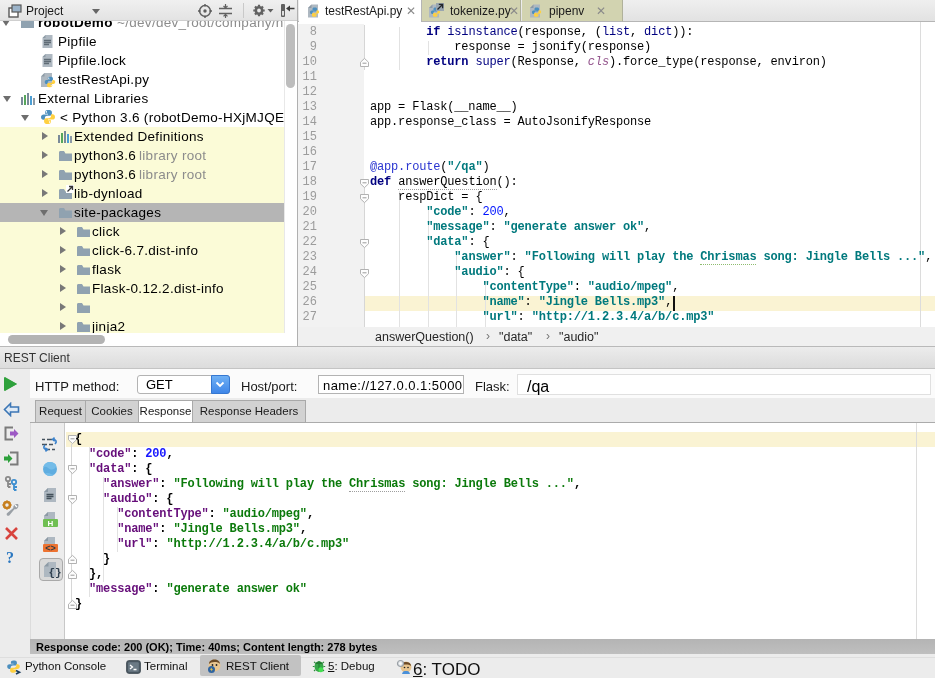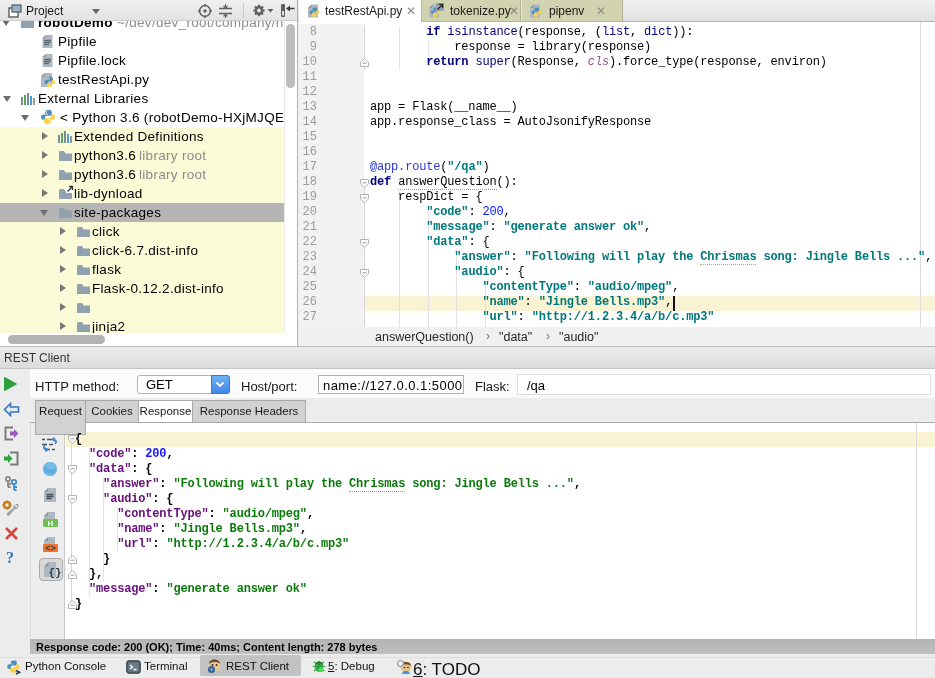--- a/index.html
+++ b/index.html
@@ -271,21 +271,21 @@
   </div>
 <div class="a" style="left:549px;top:4px;font-size:12px;color:#1a1a1a">pipenv</div>
 <div class="a tabx" style="left:596px;top:4px">✕</div>
 
 <div class="a" style="left:298px;top:22px;width:637px;height:305px;background:#fff;overflow:hidden"></div>
 <div class="a" style="left:298px;top:24px;width:66px;height:303px;background:#f2f2f2"></div>
 <div class="a" style="left:365px;top:296px;width:570px;height:15px;background:#faf3d3"></div>
 <div class="ln" style="left:297px;top:25px">8</div>
 <div class="a m" style="left:370px;top:25px">        <span class="kw">if</span> <span class="bi">isinstance</span>(response, (<span class="bi">list</span>, <span class="bi">dict</span>)):</div>
 <div class="ln" style="left:297px;top:40px">9</div>
-<div class="a m" style="left:370px;top:40px">            response = library(response)</div>
+<div class="a m" style="left:370px;top:40px">            response = jsonify(response)</div>
 <div class="ln" style="left:297px;top:55px">10</div>
 <div class="a m" style="left:370px;top:55px">        <span class="kw">return</span> <span class="bi">super</span>(Response, <span class="cls">cls</span>).force_type(response, environ)</div>
 <div class="ln" style="left:297px;top:70px">11</div>
 <div class="ln" style="left:297px;top:85px">12</div>
 <div class="ln" style="left:297px;top:100px">13</div>
 <div class="a m" style="left:370px;top:100px">app = Flask(__name__)</div>
 <div class="ln" style="left:297px;top:115px">14</div>
 <div class="a m" style="left:370px;top:115px">app.response_class = AutoJsonifyResponse</div>
 <div class="ln" style="left:297px;top:130px">15</div>
 <div class="ln" style="left:297px;top:145px">16</div>
@@ -358,23 +358,23 @@
 <div class="a" style="left:146px;top:377px;font-size:13px;color:#000">GET</div>
 <div class="a" style="left:211px;top:375px;width:19px;height:19px;background:linear-gradient(#6fb1f5,#3f86e8);border-radius:0 3px 3px 0;border:1px solid #3578d2"></div>
 <svg class="a" style="left:215px;top:381px" width="10" height="8">
     <path d="M1.5 1.5 L5 5 L8.5 1.5" stroke="#fff" stroke-width="1.8" fill="none"></path>
   </svg>
 <div class="a" style="left:241px;top:379px;font-size:13px;color:#1a1a1a">Host/port:</div>
 <div class="a" style="left:318px;top:375px;width:146px;height:19px;background:#fff;border:1px solid #b3b3b3"></div>
 <div class="a" style="left:323px;top:378px;font-size:13px;letter-spacing:0.45px;color:#000">name://127.0.0.1:5000</div>
 <div class="a" style="left:475px;top:379px;font-size:13px;color:#1a1a1a">Flask:</div>
 <div class="a" style="left:517px;top:374px;width:414px;height:21px;background:#fff;border:1px solid #e0e0e0"></div>
-<div class="a" style="left:527px;top:378px;font-size:13px;color:#000">/qa</div>
+<div class="a" style="left:527px;top:378px;font-size:16px;color:#000">/qa</div>
 <div class="a" style="left:30px;top:398px;width:905px;height:25px;background:#ececec;border-bottom:1px solid #ababab"></div>
-<div class="a" style="left:35px;top:400px;width:51px;height:35px;background:#d2d2d2;border:1px solid #a9a9a9;z-index:1;text-align:center;font-size:11.5px;color:#1a1a1a;line-height:21px">Request</div>
+<div class="a" style="left:35px;top:400px;width:51px;height:23px;background:#d2d2d2;border:1px solid #a9a9a9;z-index:1;text-align:center;font-size:11.5px;color:#1a1a1a;line-height:21px">Request</div>
 <div class="a" style="left:85px;top:400px;width:54px;height:23px;background:#d2d2d2;border:1px solid #a9a9a9;z-index:1;text-align:center;font-size:11.5px;color:#1a1a1a;line-height:21px">Cookies</div>
 <div class="a" style="left:138px;top:400px;width:55px;height:23px;background:#fff;border:1px solid #a9a9a9;z-index:2;text-align:center;font-size:11.5px;color:#1a1a1a;line-height:21px">Response</div>
 <div class="a" style="left:192px;top:400px;width:114px;height:23px;background:#d2d2d2;border:1px solid #a9a9a9;z-index:1;text-align:center;font-size:11.5px;color:#1a1a1a;line-height:21px">Response Headers</div>
 <div class="a" style="left:30px;top:423px;width:905px;height:216px;background:#fff"></div>
 <div class="a" style="left:30px;top:423px;width:35px;height:216px;background:#ededed;border-right:1px solid #c8c8c8"></div>
 <div class="a" style="left:39px;top:558px;width:24px;height:23px;background:#d9d9d9;border:1px solid #a9a9a9;border-radius:4px"></div>
 <svg class="a" style="left:40px;top:437px" width="20" height="15">
     <g stroke="#44515c" stroke-width="1.6">
       <path d="M2 2.5 H5 M7 2.5 H12"></path>
       <path d="M2 7.5 H7 M9 7.5 H13"></path>

